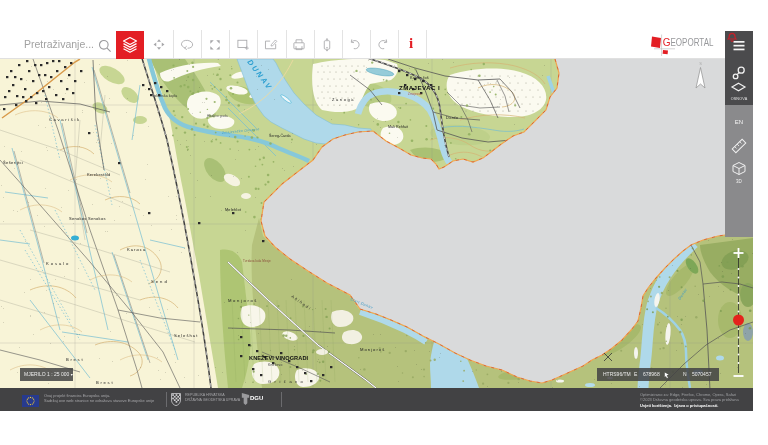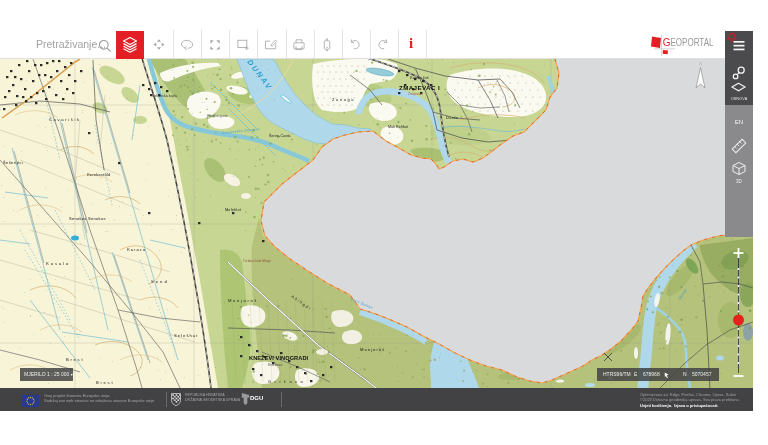--- a/index.html
+++ b/index.html
@@ -1,21 +1,21 @@
 <!DOCTYPE html>
 <html><head>
 <meta charset="utf-8">
 <style>
 html,body{margin:0;padding:0;background:#ffffff;}
 *{box-sizing:border-box;font-family:"Liberation Sans", sans-serif;}
 .page{position:relative;width:768px;height:445px;background:#fff;overflow:hidden;}
 .app{position:absolute;left:0;top:0;width:753px;height:411px;background:#fff;overflow:hidden;}
 .mapwrap{position:absolute;left:0;top:59px;width:753px;height:329px;}
 .toolbar{position:absolute;left:0;top:0;width:753px;height:59px;background:#fff;border-bottom:1px solid #e0e0e0;z-index:5;}
-.search{position:absolute;left:24px;top:38px;font-size:10.5px;color:#a2a2a2;margin-left:12px;}
+.search{position:absolute;left:24px;top:38px;font-size:10.5px;color:#a2a2a2;}
 .cellline{position:absolute;top:30px;height:28px;width:1px;background:#e3e3e3;}
 .redbtn{position:absolute;left:116px;top:31px;width:28px;height:28px;background:#e31e24;}
 .ticon{position:absolute;top:31px;width:28px;height:27px;}
 .logo{position:absolute;left:650px;top:32px;width:70px;height:26px;}
 .sidebar1{position:absolute;left:725px;top:31px;width:28px;height:74px;background:#4b4b4d;z-index:6;}
 .sidebar2{position:absolute;left:725px;top:105px;width:28px;height:132px;background:#8a8a8c;z-index:6;}
 .footer{position:absolute;left:0;top:388px;width:753px;height:23px;background:#424244;z-index:7;}
 .ftxt{position:absolute;color:#a6a6a9;font-size:4px;line-height:5.4px;}
 .fsep{position:absolute;top:4px;height:15px;width:1px;background:#6b6b6e;}
 .mjer{position:absolute;left:20px;top:368px;width:53px;height:13px;background:rgba(66,66,68,0.85);color:#ececec;font-size:5px;line-height:13px;padding-left:4px;z-index:4;white-space:nowrap;}

